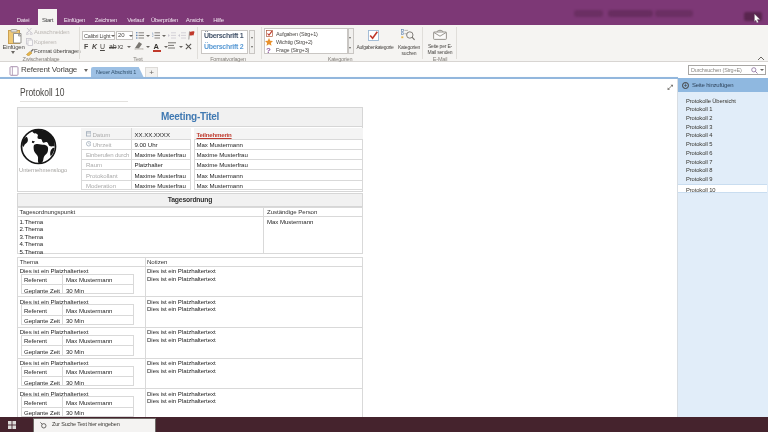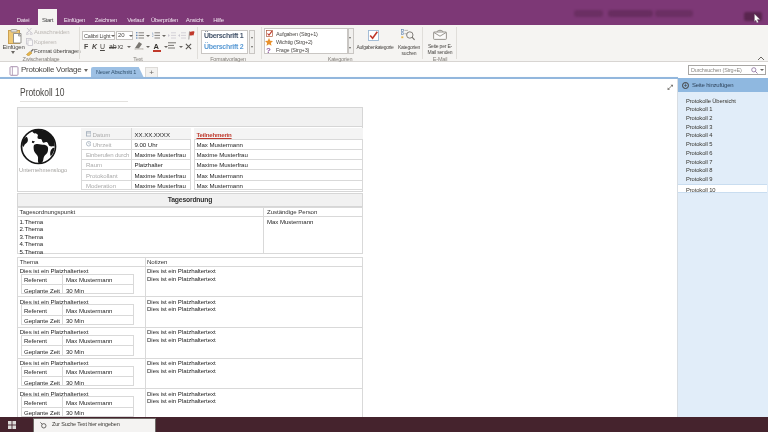--- a/index.html
+++ b/index.html
@@ -192,21 +192,21 @@
   <svg class="abs" style="left:757px;top:31px;" width="8" height="5" viewBox="0 0 8 5">
       <path d="M1,4 L4,1 L7,4" fill="none" stroke="#6a6763" stroke-width="1"></path>
     </svg>
 </div>
 
 <div class="abs" style="left:0;top:62px;width:768px;height:15px;background:#fff;">
   <svg class="abs" style="left:9px;top:3.5px;" width="10" height="10" viewBox="0 0 10 10">
     <rect x="1" y="0.7" width="8" height="8.6" rx="1" fill="none" stroke="#ab93b0" stroke-width="1"></rect>
     <line x1="3.4" y1="0.7" x2="3.4" y2="9.3" stroke="#ab93b0" stroke-width="0.8"></line>
   </svg>
-  <div class="abs" style="left:21px;top:2.5px;font-size:8px;letter-spacing:-0.25px;color:#4b4845;">Protokolle Vorlage</div>
+  <div class="abs" style="left:21px;top:2.5px;font-size:8px;letter-spacing:-0.25px;color:#4b4845;">Referent Vorlage</div>
   <div class="abs" style="left:83.5px;top:6.5px;width:0;height:0;border-left:2.8px solid transparent;border-right:2.8px solid transparent;border-top:3.2px solid #6a6763;"></div>
 
   <div class="abs" style="left:90.5px;top:4.5px;width:53px;height:10.5px;background:#9dc0e4;border-radius:2px 0 0 0;clip-path:polygon(0 0, 48px 0, 53px 10.5px, 0 10.5px);"></div>
   <div class="abs" style="left:91px;top:4.5px;width:50px;height:10.5px;line-height:11px;font-size:5.5px;letter-spacing:-0.2px;color:#33536f;text-align:center;">Neuer Abschnitt 1</div>
   <div class="abs" style="left:145px;top:5px;width:13px;height:10px;background:#f2f1ef;border:1px solid #dddbd8;border-bottom:none;color:#6a6763;font-size:8px;line-height:9px;text-align:center;">+</div>
 
   <div class="abs" style="left:688px;top:3px;width:78px;height:10px;background:#fff;border:1px solid #a8a6a3;"></div>
   <div class="abs" style="left:691px;top:5px;font-size:5.5px;letter-spacing:-0.2px;color:#8c8984;">Durchsuchen (Strg+E)</div>
   <svg class="abs" style="left:751px;top:5px;" width="7" height="7" viewBox="0 0 7 7">
       <circle cx="2.8" cy="2.8" r="2.1" fill="none" stroke="#8a6d9c" stroke-width="0.8"></circle>
@@ -222,20 +222,21 @@
   <div class="abs" style="left:20px;top:21.5px;width:108px;height:1px;background:#e3e1de;"></div>
 
   <svg class="abs" style="left:667px;top:5px;" width="6.5" height="6.5" viewBox="0 0 8 8">
     <line x1="1.2" y1="6.8" x2="6.8" y2="1.2" stroke="#6a6763" stroke-width="1"></line>
     <path d="M4.4,0.8 L7.2,0.8 L7.2,3.6 Z" fill="#6a6763"></path>
     <path d="M0.8,4.4 L0.8,7.2 L3.6,7.2 Z" fill="#6a6763"></path>
   </svg>
 
   <div class="abs" style="left:17px;top:28px;width:346px;height:85px;border:1px solid #d6d6d6;"></div>
   <div class="abs" style="left:17px;top:28px;width:346px;height:19.5px;background:#f1f1f1;border:1px solid #d6d6d6;"></div>
+  <div class="abs" style="left:17px;top:31.5px;width:346px;text-align:center;font-size:10px;letter-spacing:-0.25px;font-weight:bold;color:#4079b2;">Meeting-Titel</div>
 
   <svg class="abs" style="left:20px;top:49px;" width="37" height="37" viewBox="0 0 37 37">
     <circle cx="18.5" cy="18.5" r="17" fill="#fff" stroke="#161616" stroke-width="1.7"></circle>
     <path d="M12,2.8 C16,1.2 22,1.3 26,3.3 C30,5.3 33.6,9.5 34.4,14 L34.6,18.5 C33,18 31,19 29.5,18 C28,17 28.6,14.8 27,14.2 C25.4,13.6 24.5,15.2 23,14.4 C21.5,13.6 22.6,11.7 21,11.1 C19.4,10.5 18.2,11.7 17.6,10.1 C17,8.5 18.6,7.6 17.6,6.5 C16.6,5.4 14.2,6.2 13,4.6 Z" fill="#161616"></path>
     <path d="M34.5,20 C34.2,23 32.8,26 30.8,28.2 C29.6,26.4 30.2,23.4 31.3,21.6 L33,19.8 Z" fill="#161616"></path>
     <path d="M14,17 C16,15.4 19,16 21,16.5 C23,17 25.6,16.4 27.1,18 C28.6,19.6 28.1,22 27.6,24 C27.1,26 25.1,26.6 24.1,28.6 C23.1,30.6 23.6,33 22.1,34.5 C20.6,36 18.6,36 18.1,34 C17.6,32 18.6,30 17.6,28 C16.6,26 14.6,25 14.1,23 C13.6,21 13.3,18.5 14,17 Z" fill="#161616"></path>
     <path d="M12.2,12.8 L15,13.4 L13.3,15.3 L11.8,14.5 Z" fill="#161616"></path>
     <path d="M2.6,13 C3.6,10.8 5.2,9.3 6.8,8.8 C7.9,10.3 8.4,12.4 7.4,14 C6.4,15.6 4.7,15.6 4.2,17.6 C3.8,19.2 2.9,19.2 2.4,17.6 C2,16 2.2,14.4 2.6,13 Z" fill="#161616"></path>
   </svg>
   <div class="abs" style="left:19px;top:88px;font-size:5.8px;color:#a6a4a1;">Unternehmenslogo</div>

